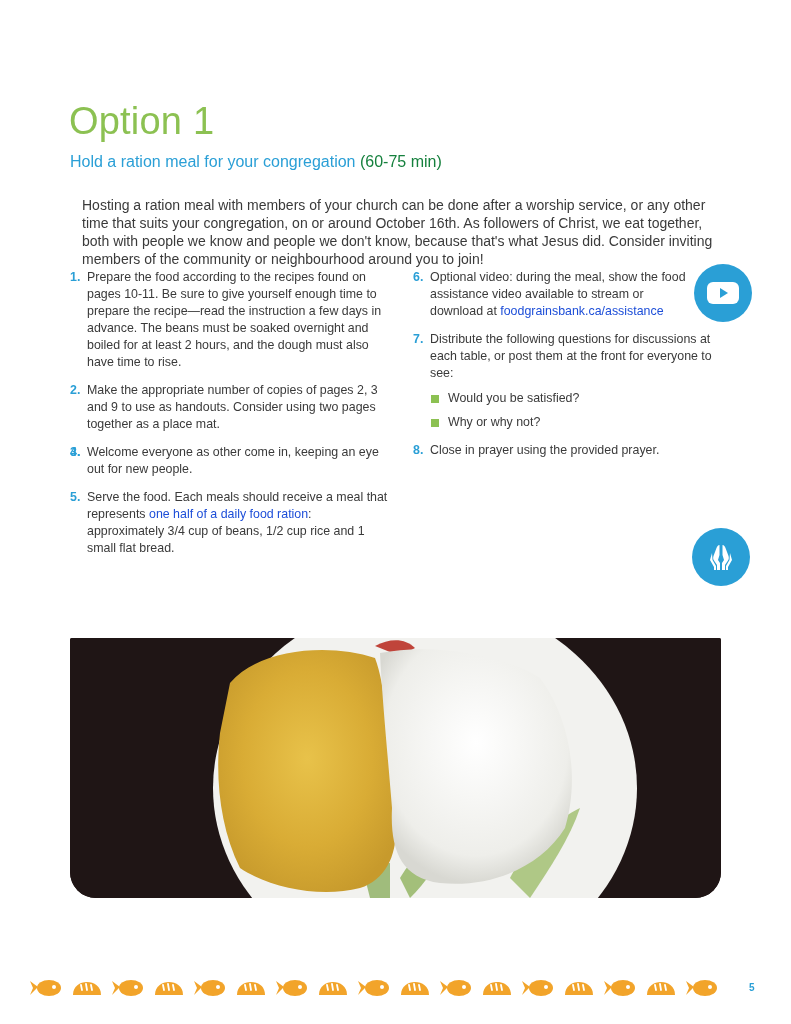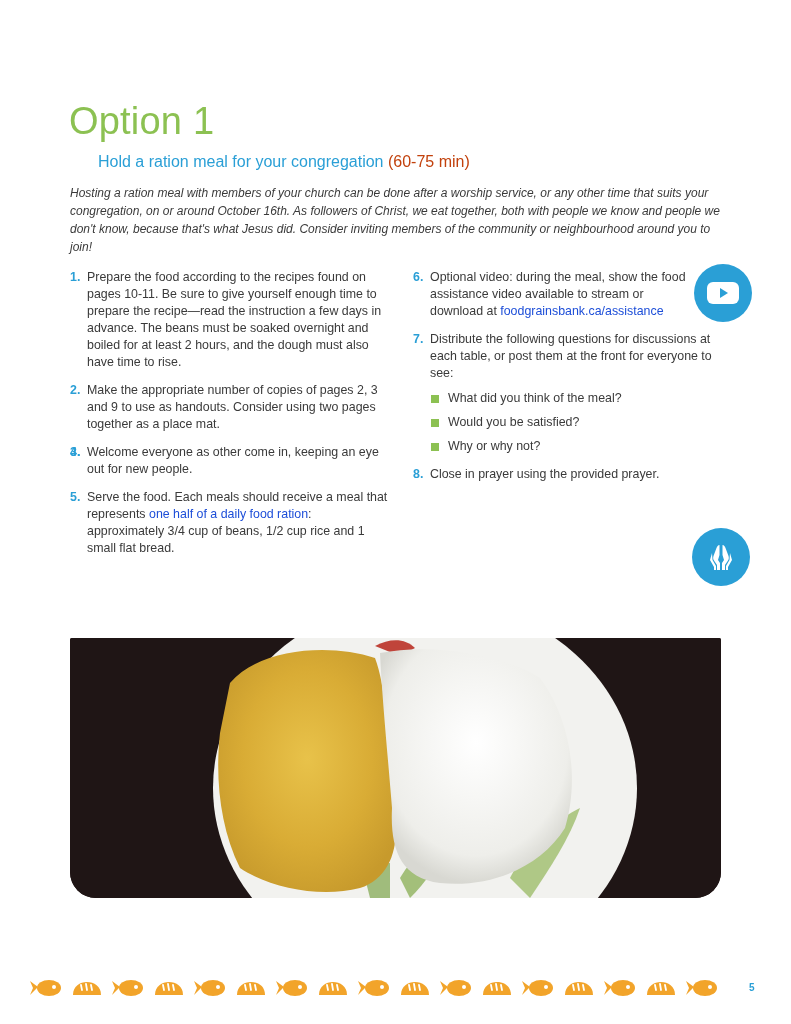--- a/index.html
+++ b/index.html
@@ -4,25 +4,25 @@
 <style>
   html, body { margin: 0; padding: 0; background: #ffffff; }
   body { width: 791px; height: 1024px; position: relative; overflow: hidden;
          font-family: "Liberation Sans", "DejaVu Sans", sans-serif; color: #3a3a3a; }
 
   .title { position: absolute; left: 69px; top: 100px; margin: 0;
            font-size: 38px; font-weight: normal; color: #8cc152; letter-spacing: 0.2px; }
 
   .subtitle { position: absolute; left: 70px; top: 153px; margin: 0;
               font-size: 16px; font-weight: normal; }
-  .subtitle .accent { color: #2a9fd6; margin-left: 28px; }
-  .subtitle .dur { color: #c2410c; }
-
-  .intro { position: absolute; left: 70px; top: 184px; width: 650px; margin: 0;
-           font-size: 12px; line-height: 18px; color: #3a3a3a; font-style: italic; }
+  .subtitle .accent { color: #2a9fd6; }
+  .subtitle .dur { color: #15803d; }
+
+  .intro { position: absolute; left: 70px; top: 184px; width: 650px; margin: 12px;
+           font-size: 14px; line-height: 18px; color: #3a3a3a; }
 
   .col { position: absolute; top: 269px; list-style: none; margin: 0; padding: 0;
          font-size: 12.4px; line-height: 17px; color: #3a3a3a; }
   .col-left { left: 70px; width: 320px; }
   .col-right { left: 413px; width: 305px; top: 269px; }
 
   .step { position: relative; padding-left: 17px; margin-bottom: 11px; }
   .step .num { position: absolute; left: 0; top: 0; color: #2a9fd6; font-weight: bold; }
   .step b { font-weight: normal; color: #1d4ed8; }
 
@@ -75,21 +75,20 @@
 
 <ol class="col col-right">
   <li class="step" style="padding-right:30px;">
     <span class="num">6.</span>
     <span><span>Optional video: during the meal, show the food assistance video available to stream or download at </span><b>foodgrainsbank.ca/assistance</b></span>
   </li>
   <li class="step">
     <span class="num">7.</span>
     <span>Distribute the following questions for discussions at each table, or post them at the front for everyone to see:</span>
     <ul class="bullets">
-      <li class="bullet"><span class="sq"></span><span>What did you think of the meal?</span></li>
       <li class="bullet"><span class="sq"></span><span>Would you be satisfied?</span></li>
       <li class="bullet"><span class="sq"></span><span>Why or why not?</span></li>
     </ul>
   </li>
   <li class="step">
     <span class="num">8.</span>
     <span>Close in prayer using the provided prayer.</span>
   </li>
 </ol>
 

